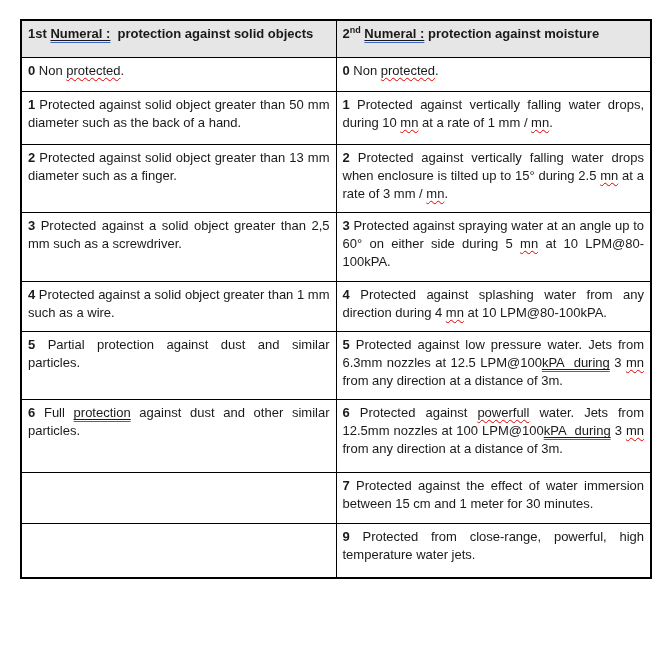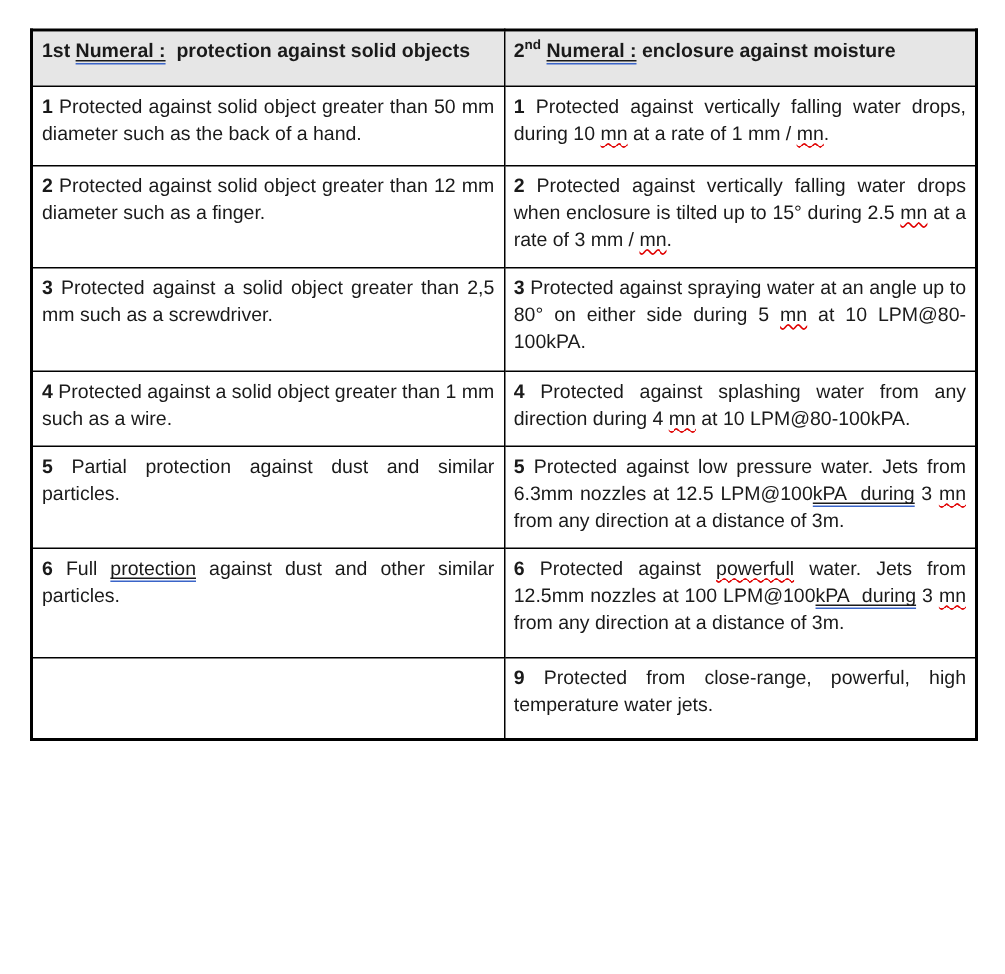--- a/index.html
+++ b/index.html
@@ -61,46 +61,54 @@
 <div class="page">
   <div class="doc">
     <table class="ip">
       <colgroup>
         <col style="width:50%">
         <col style="width:50%">
       </colgroup>
       <tbody>
           <tr style="height: 37px; margin-left: 21px;">
             <td class="hdr"><span class="b">1st </span><span class="b u"><span class="wavy-blue">Numeral :</span></span><span class="b">&nbsp; protection against solid objects</span></td>
-            <td class="hdr"><span class="b">2</span><sup class="b">nd</sup><span class="b"> </span><span class="b u"><span class="wavy-blue">Numeral :</span></span><span class="b"> enclosure against moisture</span></td>
+            <td class="hdr"><span class="b">2</span><sup class="b">nd</sup><span class="b"> </span><span class="b u"><span class="wavy-blue">Numeral :</span></span><span class="b"> protection against moisture</span></td>
+          </tr>
+          <tr style="height: 34px;">
+            <td><span class="b">0 </span><span>Non </span><span class="wavy-red">protected</span><span>.</span></td>
+            <td><span class="b">0 </span><span>Non </span><span class="wavy-red">protected</span><span>.</span></td>
           </tr>
           <tr style="height: 53px;">
             <td><span class="b">1 </span><span>Protected against solid object greater than 50 mm diameter such as the back of a hand.</span></td>
             <td><span class="b">1 </span><span>Protected against vertically falling water drops, during 10 </span><span class="wavy-red">mn</span><span> at a rate of 1 mm / </span><span class="wavy-red">mn</span><span>.</span></td>
           </tr>
           <tr style="height: 68px;">
-            <td><span class="b">2 </span><span>Protected against solid object greater than 12 mm diameter such as a finger.</span></td>
+            <td><span class="b">2 </span><span>Protected against solid object greater than 13 mm diameter such as a finger.</span></td>
             <td><span class="b">2 </span><span>Protected against vertically falling water drops when enclosure is tilted up to 15° during 2.5 </span><span class="wavy-red">mn</span><span> at a rate of 3 mm / </span><span class="wavy-red">mn</span><span>.</span></td>
           </tr>
           <tr style="height: 69px;">
             <td><span class="b">3 </span><span>Protected against a solid object greater than 2,5 mm such as a screwdriver.</span></td>
-            <td><span class="b">3 </span><span>Protected against spraying water at an angle up to 80° on either side during 5 </span><span class="wavy-red">mn</span><span> at 10 LPM@80-100kPA.</span></td>
+            <td><span class="b">3 </span><span>Protected against spraying water at an angle up to 60° on either side during 5 </span><span class="wavy-red">mn</span><span> at 10 LPM@80-100kPA.</span></td>
           </tr>
           <tr style="height: 50px;">
             <td><span class="b">4 </span><span>Protected against a solid object greater than 1 mm such as a wire.</span></td>
             <td><span class="b">4 </span><span>Protected against splashing water from any direction during 4 </span><span class="wavy-red">mn</span><span> at 10 LPM@80-100kPA.</span></td>
           </tr>
           <tr style="height: 68px; margin-left: 32px;">
             <td><span class="b">5 </span><span>Partial protection against dust and similar particles.</span></td>
             <td><span class="b">5 </span><span>Protected against low pressure water. Jets from 6.3mm nozzles at 12.5 LPM@100</span><span class="u"><span class="wavy-blue">kPA&nbsp; during</span></span><span> 3 </span><span class="wavy-red">mn</span><span> from any direction at a distance of 3m.</span></td>
           </tr>
           <tr style="height: 73px;">
             <td><span class="b">6 </span><span>Full </span><span class="u"><span class="wavy-blue">protection</span></span><span> against dust and other similar particles.</span></td>
             <td><span class="b">6 </span><span>Protected against </span><span class="wavy-red">powerfull</span><span> water. Jets from 12.5mm nozzles at 100 LPM@100</span><span class="u"><span class="wavy-blue">kPA&nbsp; during</span></span><span> 3 </span><span class="wavy-red">mn</span><span> from any direction at a distance of 3m.</span></td>
           </tr>
+          <tr style="height: 51px;">
+            <td></td>
+            <td><span class="b">7 </span><span>Protected against the effect of water immersion between 15 cm and 1 meter for 30 minutes.</span></td>
+          </tr>
           <tr style="height: 55px; padding-left: 32px;">
             <td></td>
             <td><span class="b">9 </span><span>Protected from close-range, powerful, high temperature water jets.</span></td>
           </tr>
         </tbody>
     </table>
   </div>
 </div>
 
 </body></html>

